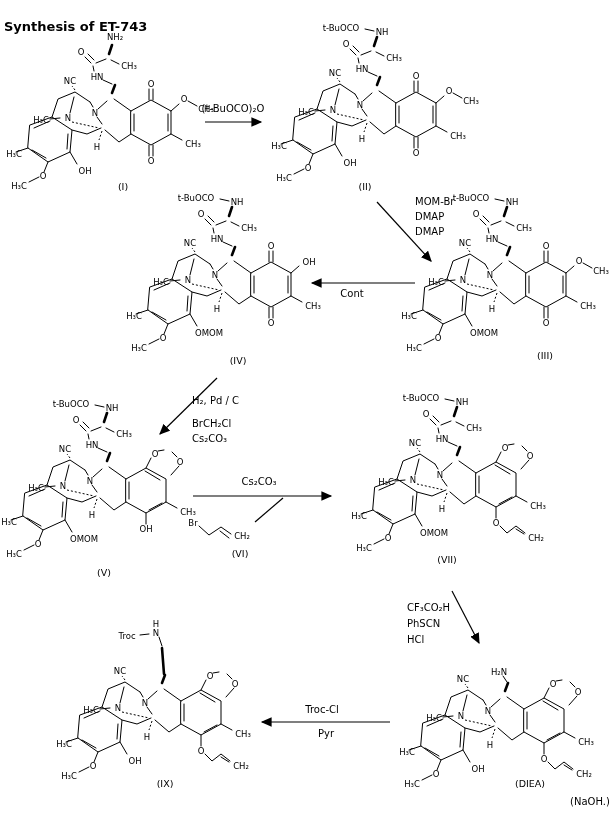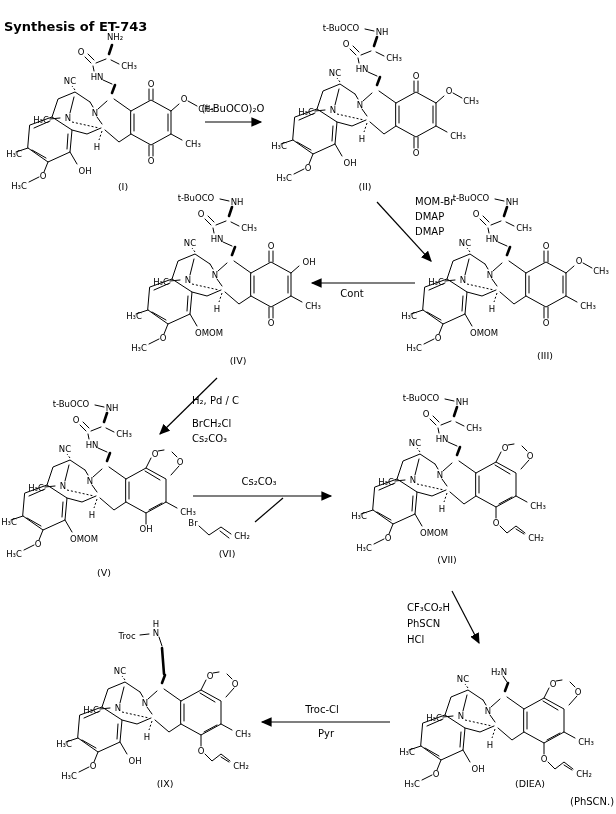--- a/index.html
+++ b/index.html
@@ -298,18 +298,18 @@
 <div class="rlabel" style="left:407px;top:617px">PhSCN</div>
 <div class="rlabel" style="left:407px;top:633px">HCl</div>
 <div class="rlabel center" style="left:322px;top:703px">Troc-Cl</div>
 <div class="rlabel center" style="left:326px;top:727px">Pyr</div>
 
 <div class="numeral" style="left:123px;top:181px">(I)</div>
 <div class="numeral" style="left:365px;top:181px">(II)</div>
 <div class="numeral" style="left:545px;top:350px">(III)</div>
 <div class="numeral" style="left:238px;top:355px">(IV)</div>
 <div class="numeral" style="left:104px;top:567px">(V)</div>
-<div class="numeral" style="left:227px;top:548px">(VI)</div>
+<div class="numeral" style="left:240px;top:548px">(VI)</div>
 <div class="numeral" style="left:447px;top:554px">(VII)</div>
 <div class="numeral" style="left:530px;top:778px">(DIEA)</div>
 <div class="numeral" style="left:165px;top:778px">(IX)</div>
 
-<div class="rlabel" style="left:570px;top:795px">(PhSCN.)</div>
+<div class="rlabel" style="left:570px;top:795px">(NaOH.)</div>
 
 </body></html>

